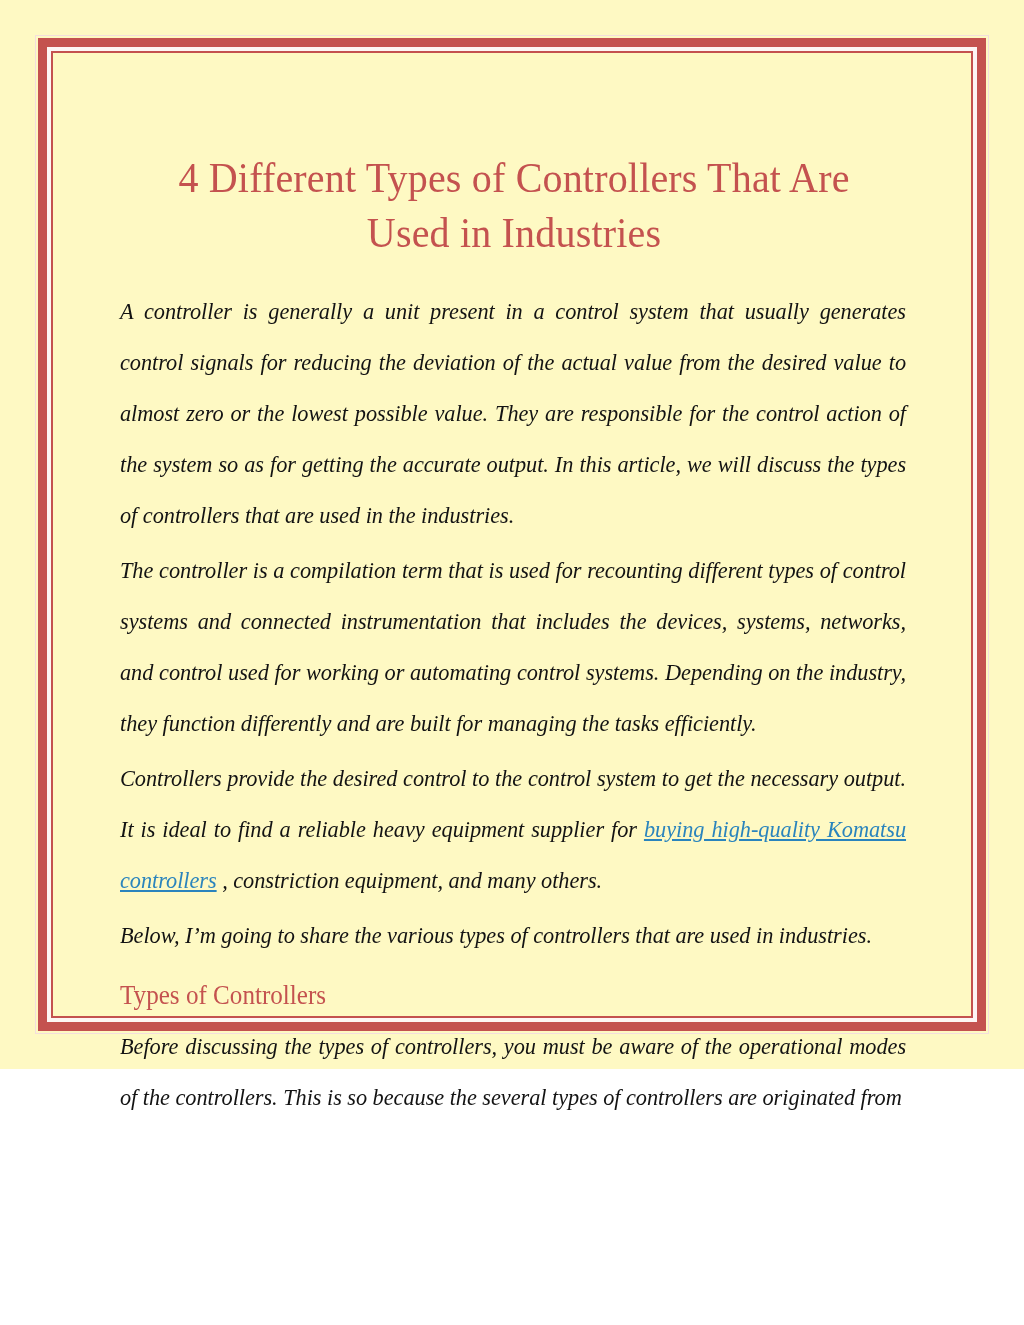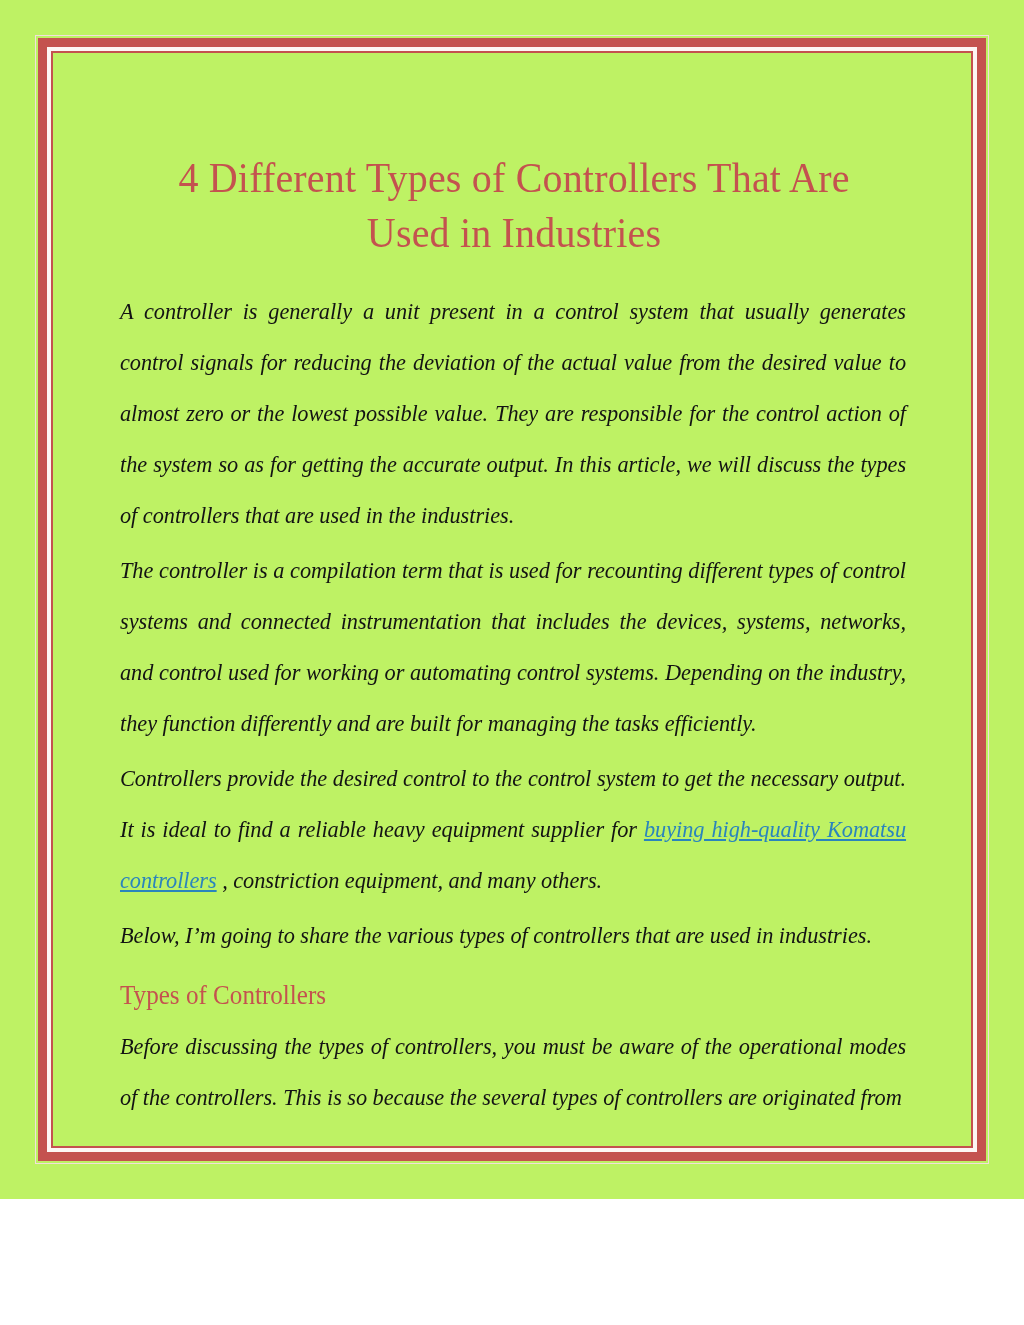--- a/index.html
+++ b/index.html
@@ -10,22 +10,22 @@
   body {
     width: 1024px;
     height: 1325px;
     font-family: "Liberation Serif", "DejaVu Serif", serif;
     overflow: hidden;
   }
 
   .page {
     position: relative;
     width: 1024px;
-    height: 1199px;
-    background: #bef264;
+    height: 1069px;
+    background: #fef9c3;
     box-sizing: border-box;
   }
 
   
   .frame-outer {
     position: absolute;
     left: 38px;
     top: 38px;
     right: 38px;
     bottom: 38px;

